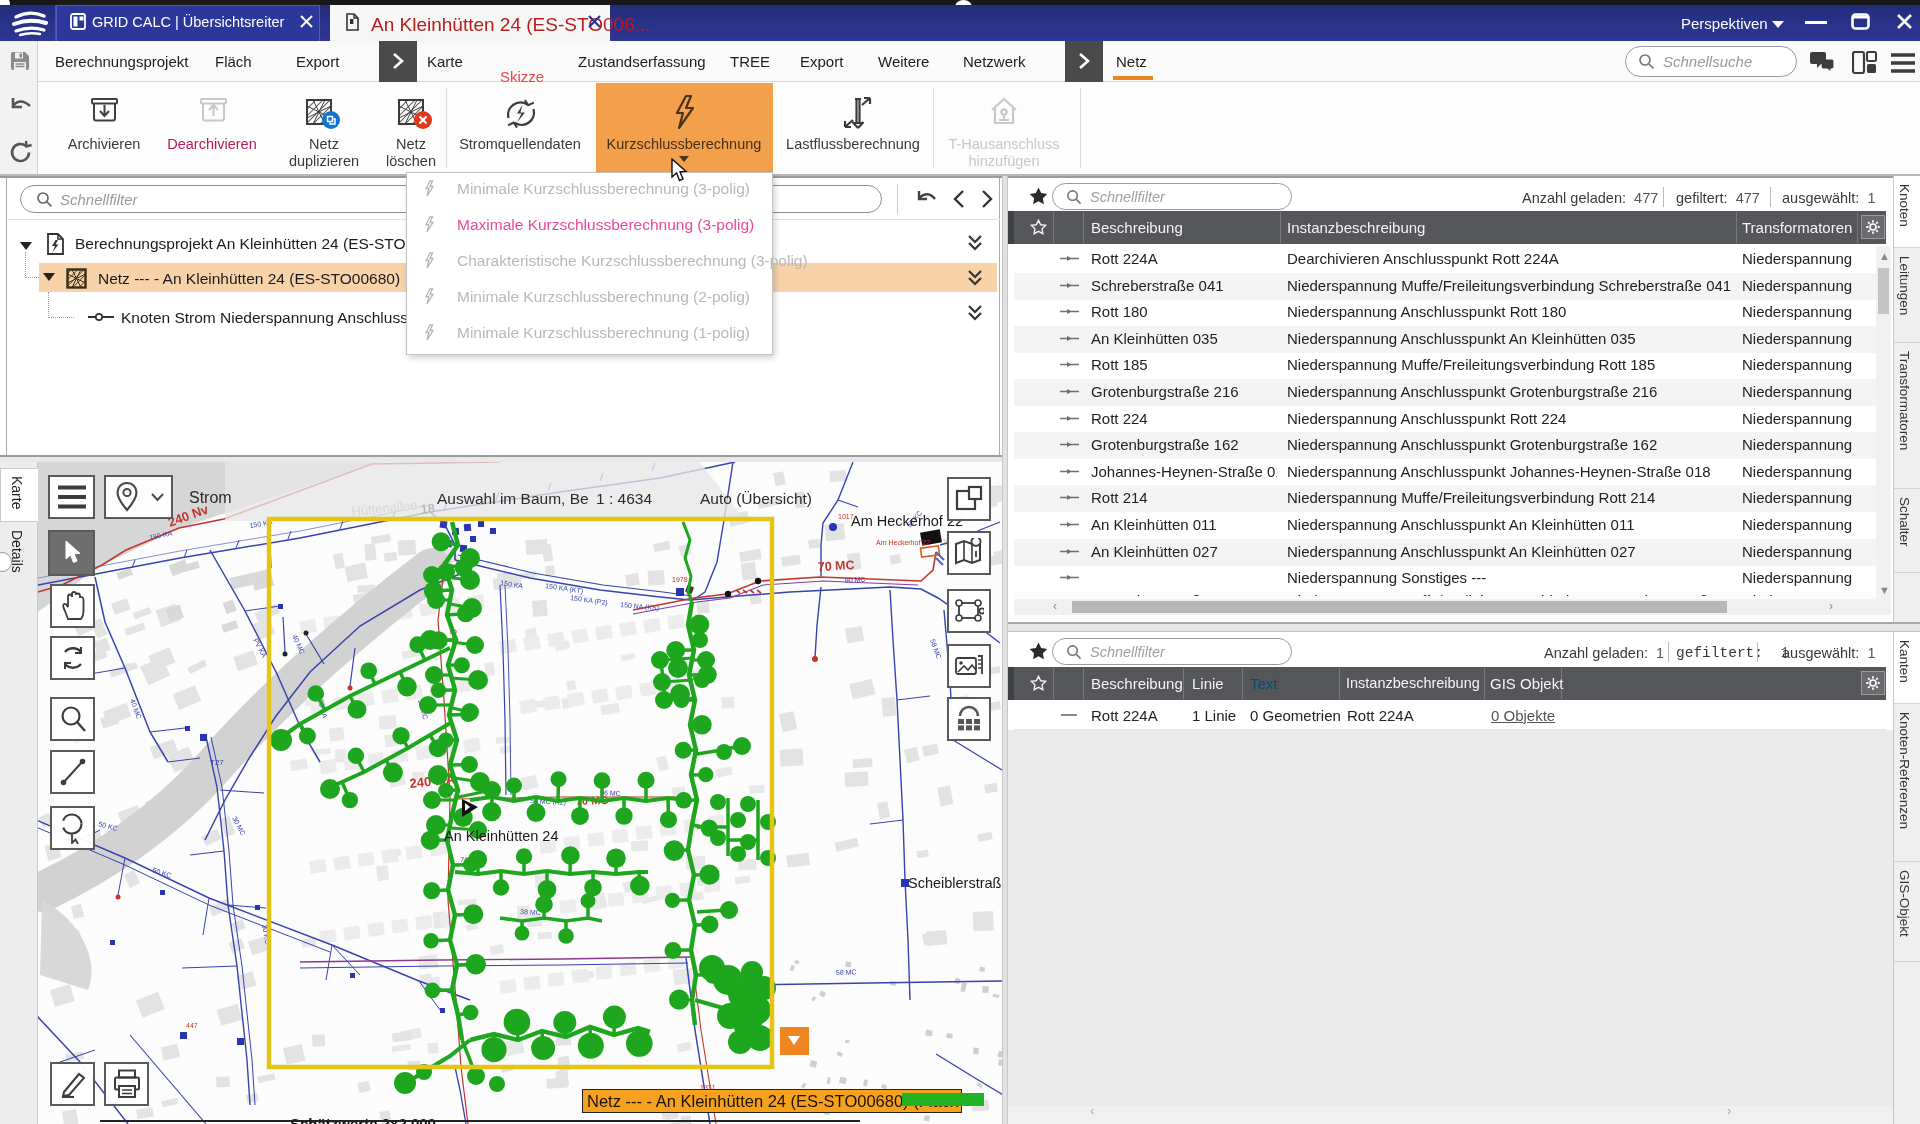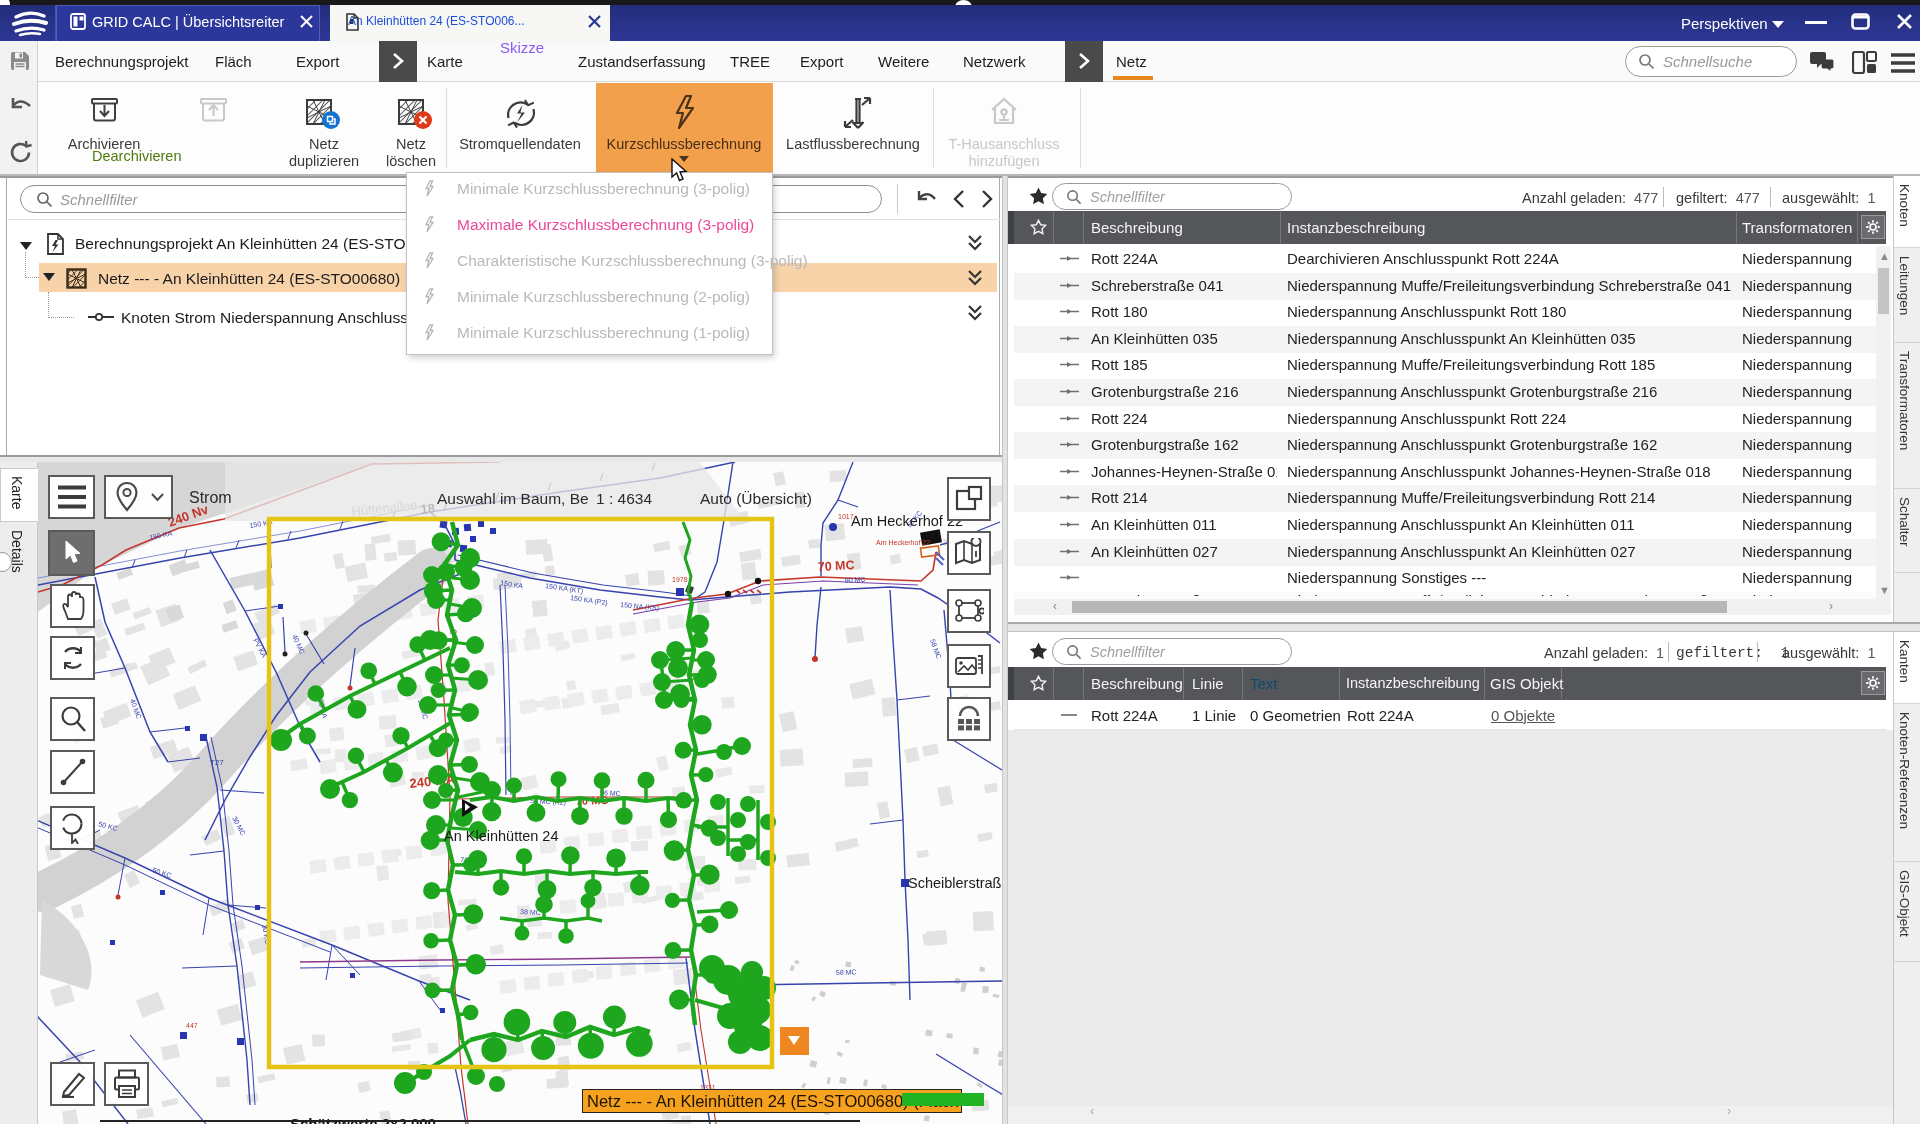--- a/index.html
+++ b/index.html
@@ -30,41 +30,41 @@
 <div class="abs" style="left:92px;top:14px;font-size:14.5px;color:#fff;white-space:nowrap;font-weight:400">GRID CALC | Übersichtsreiter</div>
 <svg class="ico" style="left:299px;top:14px" width="15" height="15" viewBox="0 0 15 15">
 <path d="M2 2 L13 13 M13 2 L2 13" stroke="#fff" stroke-width="2"></path>
   </svg>
 <div class="abs" style="left:330px;top:5px;width:280px;height:37px;background:#f7f7f6"></div>
 <svg class="ico" style="left:344px;top:13px" width="16" height="19" viewBox="0 0 16 19">
 <path d="M3 1 h7 l4 4 v12 h-11 z" fill="none" stroke="#333" stroke-width="1.6"></path>
 <path d="M10 1 v4 h4" fill="none" stroke="#333" stroke-width="1.4"></path>
 <rect x="6" y="6" width="3.4" height="5" fill="#333"></rect>
   </svg>
-<div class="abs" style="left:348px;top:14px;font-size:12px;color:#1d4ed8;white-space:nowrap;">An Kleinhütten 24 (ES-STO006...</div>
+<div class="abs" style="left:371px;top:14px;font-size:19px;color:#b91c1c;white-space:nowrap;">An Kleinhütten 24 (ES-STO006...</div>
 <svg class="ico" style="left:587px;top:14px" width="15" height="15" viewBox="0 0 15 15">
 <path d="M2 2 L13 13 M13 2 L2 13" stroke="#2a3690" stroke-width="2.2"></path>
   </svg>
 <div class="abs" style="left:1681px;top:15px;font-size:15px;color:#fff;white-space:nowrap;">Perspektiven</div>
 <div class="abs" style="left:1772px;top:21px;width:0;height:0;border-left:6px solid transparent;border-right:6px solid transparent;border-top:7px solid #fff"></div>
 <div class="abs" style="left:1805px;top:21px;width:22px;height:3px;background:#fff"></div>
 <svg class="ico" style="left:1851px;top:13px" width="19" height="17" viewBox="0 0 19 17">
 <rect x="1.5" y="1.5" width="16" height="14" rx="3" fill="none" stroke="#fff" stroke-width="2.6"></rect>
 <path d="M2 4 h15" stroke="#fff" stroke-width="3"></path>
   </svg>
 <svg class="ico" style="left:1896px;top:13px" width="17" height="17" viewBox="0 0 17 17">
 <path d="M2 2 L15 15 M15 2 L2 15" stroke="#fff" stroke-width="2.6"></path>
   </svg>
 <div class="abs" style="left:0px;top:41px;width:1920px;height:41px;background:#fafafa;border-bottom:1px solid #d8d8d8"></div>
 <div class="abs" style="left:330px;top:41px;width:280px;height:2px;background:#f7f7f6"></div>
 <div class="abs" style="left:55px;top:53px;font-size:15px;color:#1d1d1d;white-space:nowrap;">Berechnungsprojekt</div>
 <div class="abs" style="left:215px;top:53px;font-size:15px;color:#1d1d1d;white-space:nowrap;">Fläch</div>
 <div class="abs" style="left:296px;top:53px;font-size:15px;color:#1d1d1d;white-space:nowrap;">Export</div>
 <div class="abs" style="left:427px;top:53px;font-size:15px;color:#1d1d1d;white-space:nowrap;">Karte</div>
-<div class="abs" style="left:500px;top:39px;font-size:15px;color:#8b5cf6;white-space:nowrap;">Skizze</div>
+<div class="abs" style="left:500px;top:68px;font-size:15px;color:#ef4444;white-space:nowrap;">Skizze</div>
 <div class="abs" style="left:578px;top:53px;font-size:15px;color:#1d1d1d;white-space:nowrap;">Zustandserfassung</div>
 <div class="abs" style="left:730px;top:53px;font-size:15px;color:#1d1d1d;white-space:nowrap;">TREE</div>
 <div class="abs" style="left:800px;top:53px;font-size:15px;color:#1d1d1d;white-space:nowrap;">Export</div>
 <div class="abs" style="left:878px;top:53px;font-size:15px;color:#1d1d1d;white-space:nowrap;">Weitere</div>
 <div class="abs" style="left:963px;top:53px;font-size:15px;color:#1d1d1d;white-space:nowrap;">Netzwerk</div>
 <div class="abs" style="left:379px;top:41px;width:38px;height:41px;background:#4a4a4a"></div>
 <svg class="ico" style="left:391px;top:52px" width="14" height="18" viewBox="0 0 14 18">
 <path d="M3 2 L11 9 L3 16" stroke="#fff" stroke-width="2.6" fill="none"></path>
   </svg>
 <div class="abs" style="left:1065px;top:41px;width:38px;height:41px;background:#4a4a4a"></div>
@@ -117,21 +117,21 @@
 <rect x="2" y="2" width="25" height="4.5" rx="1" fill="none" stroke="#404040" stroke-width="2"></rect>
 <path d="M4 6.5 v15 q0 2 2 2 h17 q2 0 2-2 v-15" fill="none" stroke="#404040" stroke-width="2"></path>
 <path d="M14.5 8 v10 M10 14 l4.5 5 4.5-5" fill="none" stroke="#404040" stroke-width="2"></path>
   </svg>
 <div class="abs" style="left:-16px;top:136px;width:240px;text-align:center;font-size:14.5px;color:#3a3a3a;white-space:nowrap">Archivieren</div>
 <svg class="ico" style="left:199px;top:97px" width="29" height="25" viewBox="0 0 29 25">
 <rect x="2" y="2" width="25" height="4.5" rx="1" fill="none" stroke="#c8c8c8" stroke-width="2"></rect>
 <path d="M4 6.5 v15 q0 2 2 2 h17 q2 0 2-2 v-15" fill="none" stroke="#c8c8c8" stroke-width="2"></path>
 <path d="M14.5 19 v-10 M10 13 l4.5-5 4.5 5" fill="none" stroke="#c8c8c8" stroke-width="2"></path>
   </svg>
-<div class="abs" style="left:92px;top:148px;width:240px;text-align:left;font-size:14.5px;color:#4d7c0f;white-space:nowrap">Dearchivieren</div>
+<div class="abs" style="left:92px;top:136px;width:240px;text-align:center;font-size:14.5px;color:#be185d;white-space:nowrap">Dearchivieren</div>
 <svg class="ico" style="left:305px;top:96px" width="36" height="34" viewBox="0 0 36 34">
 <defs>
       <pattern id="h1" width="5" height="5" patternUnits="userSpaceOnUse" patternTransform="rotate(45)">
         <rect width="5" height="5" fill="#fff"></rect>
         <path d="M0 0 V5" stroke="#3b3b3b" stroke-width="1.6"></path>
       </pattern>
     </defs>
 <rect x="2" y="4" width="24" height="24" fill="url(#h1)" stroke="#3b3b3b" stroke-width="2"></rect>
 <path d="M8 4 l12 24 M20 4 l-12 24 M2 10 l24 12 M2 22 l24-12" stroke="#3b3b3b" stroke-width="1"></path>
 <circle cx="26" cy="24" r="9" fill="#1273d3"></circle>

